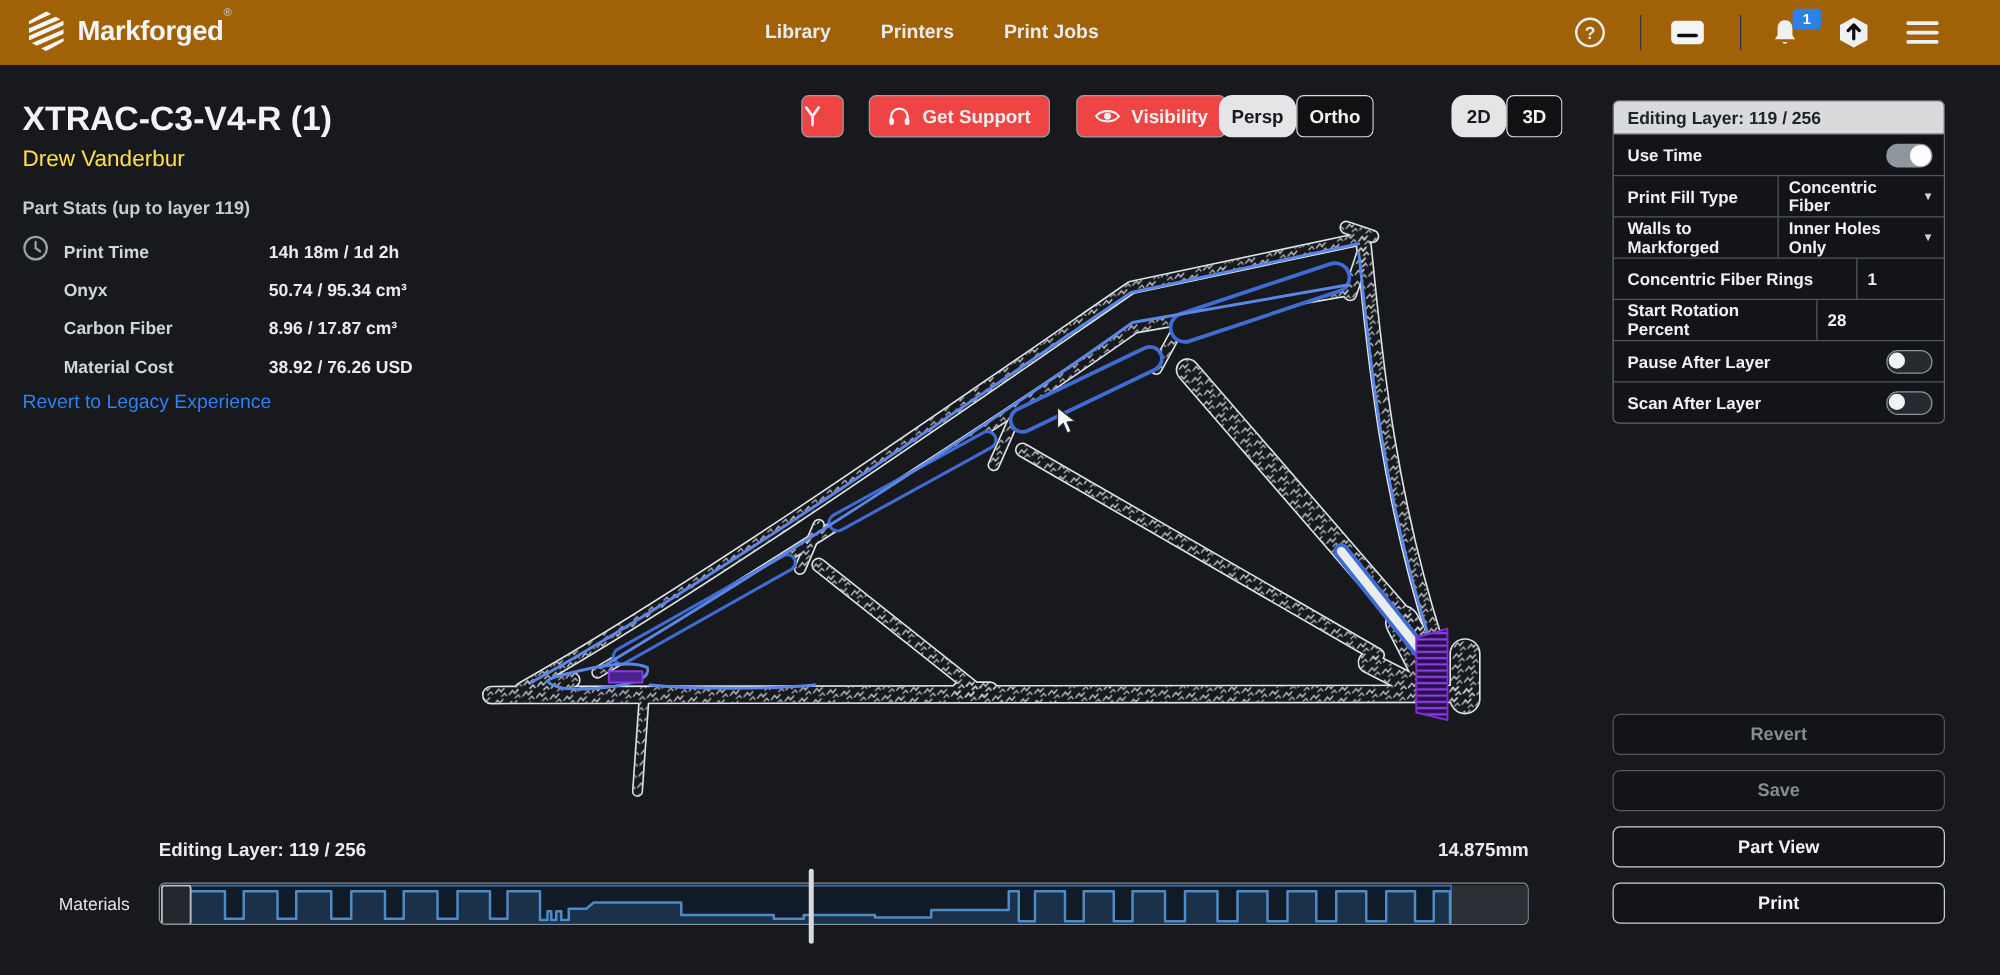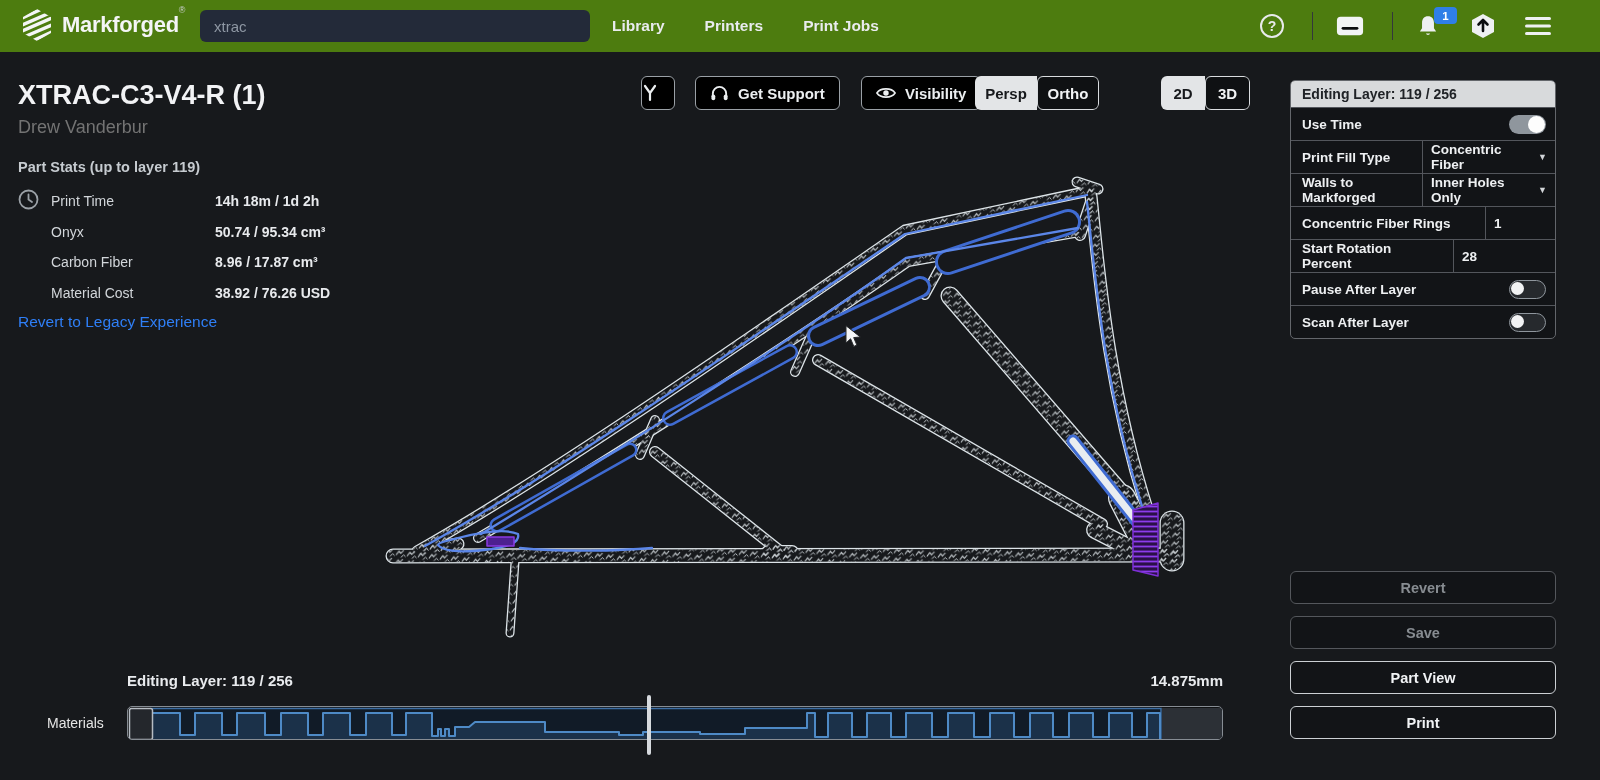--- a/index.html
+++ b/index.html
@@ -1,48 +1,48 @@
 <!DOCTYPE html>
 <html><head>
 <meta charset="utf-8">
 <style>
   html,body{margin:0;padding:0;background:#17191c;width:1600px;height:780px;overflow:hidden;
     font-family:"Liberation Sans", sans-serif;-webkit-font-smoothing:antialiased;}
   
-  #topbar{position:absolute;left:0;top:0;width:1600px;height:52px;background:#4d7c0f;}
+  #topbar{position:absolute;left:0;top:0;width:1600px;height:52px;background:#a16207;}
   #logo{position:absolute;left:22px;top:9px;display:flex;align-items:center;gap:10px;}
   #logo-text{color:#f4f5f6;font-size:22px;font-weight:bold;letter-spacing:-0.3px;}
   #logo-reg{color:#cfd3d6;font-size:9px;vertical-align:top;position:relative;top:-7px;}
   #search{position:absolute;left:200px;top:10px;width:390px;height:32px;background:#232a39;
     border-radius:6px;display:flex;align-items:center;padding:0 14px;box-sizing:border-box;
     color:#8e97a3;font-size:15px;}
   #nav{position:absolute;left:612px;top:0;height:52px;display:flex;align-items:center;gap:40px;}
   #nav span{color:#e9ebee;font-size:15.5px;font-weight:bold;cursor:default;}
   .topicon{position:absolute;top:12px;width:28px;height:28px;display:flex;align-items:center;justify-content:center;}
   .tdiv{position:absolute;top:12px;width:1px;height:28px;background:#33373c;}
   #badge{position:absolute;left:1434px;top:7px;min-width:17px;height:17px;border-radius:4px;
     background:#2f7fe8;color:#fff;font-size:11.5px;font-weight:bold;display:flex;
     align-items:center;justify-content:center;padding:0 3px;}
   
   #title{position:absolute;left:18px;top:80px;color:#f2f3f5;font-size:27px;font-weight:bold;}
-  #owner{position:absolute;left:18px;top:117px;color:#737373;font-size:18px;}
+  #owner{position:absolute;left:18px;top:117px;color:#fde047;font-size:18px;}
   #stats-heading{position:absolute;left:18px;top:159px;color:#c6cbd0;font-size:14.5px;font-weight:bold;}
   #stats{position:absolute;left:18px;top:186px;}
   .stat-row{display:flex;align-items:center;height:30.5px;}
   .stat-icon{width:33px;}
-  .stat-label{width:164px;color:#d2d6da;font-size:14px;font-weight:normal;}
+  .stat-label{width:164px;color:#d2d6da;font-size:14px;font-weight:bold;}
   .stat-value{color:#e8eaed;font-size:14px;font-weight:bold;}
   #legacy-link{position:absolute;left:18px;top:313px;color:#2f7ff7;font-size:15.5px;cursor:pointer;}
   
   .tbtn{position:absolute;top:76px;height:34px;box-sizing:border-box;border:1.5px solid #9aa0a6;
-    border-radius:6px;background:#000000;display:flex;align-items:center;justify-content:flex-start;
+    border-radius:6px;background:#ef4444;display:flex;align-items:center;justify-content:flex-start;
     gap:9px;color:#eceff1;font-size:15px;font-weight:bold;padding:0 14px;}
   .seg{position:absolute;top:76px;height:34px;display:flex;border-radius:6px;overflow:hidden;box-sizing:border-box;}
   .seg .on{background:#e3e5e7;color:#17191c;display:flex;align-items:center;justify-content:center;
-    font-size:15px;font-weight:bold;}
+    font-size:15px;font-weight:bold;border-radius:11px;}
   .seg .off{background:#0f1113;color:#f2f4f5;display:flex;align-items:center;justify-content:center;
     font-size:15px;font-weight:bold;border:1.5px solid #d9dcdf;border-radius:6px;box-sizing:border-box;}
   
   #panel{position:absolute;left:1290px;top:80px;width:266px;background:#121417;
     border:1px solid #63666b;border-radius:5px;box-sizing:border-box;}
   #panel-header{height:26px;background:#d8dadc;color:#202327;font-size:14px;font-weight:bold;
     display:flex;align-items:center;padding:0 11px;border-radius:4px 4px 0 0;}
   .prow{height:32px;border-top:1px solid #53565c;display:flex;align-items:stretch;
     color:#eef0f2;font-size:13.5px;font-weight:bold;}
   .prow .plabel{flex:1;display:flex;align-items:center;padding:0 11px;}
@@ -82,23 +82,20 @@
         </defs>
       <g clip-path="url(#hexclip)" stroke="#f4f5f6" stroke-width="3.4" stroke-linecap="round">
         <line x1="-2" y1="10" x2="24" y2="-2"></line>
           <line x1="0" y1="16" x2="30" y2="3"></line>
         <line x1="0" y1="22" x2="32" y2="8"></line>
           <line x1="2" y1="28" x2="32" y2="15"></line>
         <line x1="6" y1="34" x2="32" y2="22"></line>
       </g>
     </svg>
     <div><span id="logo-text">Markforged</span><span id="logo-reg">®</span></div>
-  </div>
-  <div id="search">
-    <span>xtrac</span>
   </div>
   <div id="nav">
     <span>Library</span>
     <span>Printers</span>
     <span>Print Jobs</span>
   </div>
   <div class="topicon" style="left:1258px">
     <svg width="26" height="26" viewBox="0 0 26 26">
         <circle cx="13" cy="13" r="11" fill="none" stroke="#e8eaec" stroke-width="2"></circle>
         <text x="13" y="18" text-anchor="middle" font-size="14" font-weight="bold" fill="#e8eaec" font-family="Liberation Sans, sans-serif">?</text>

